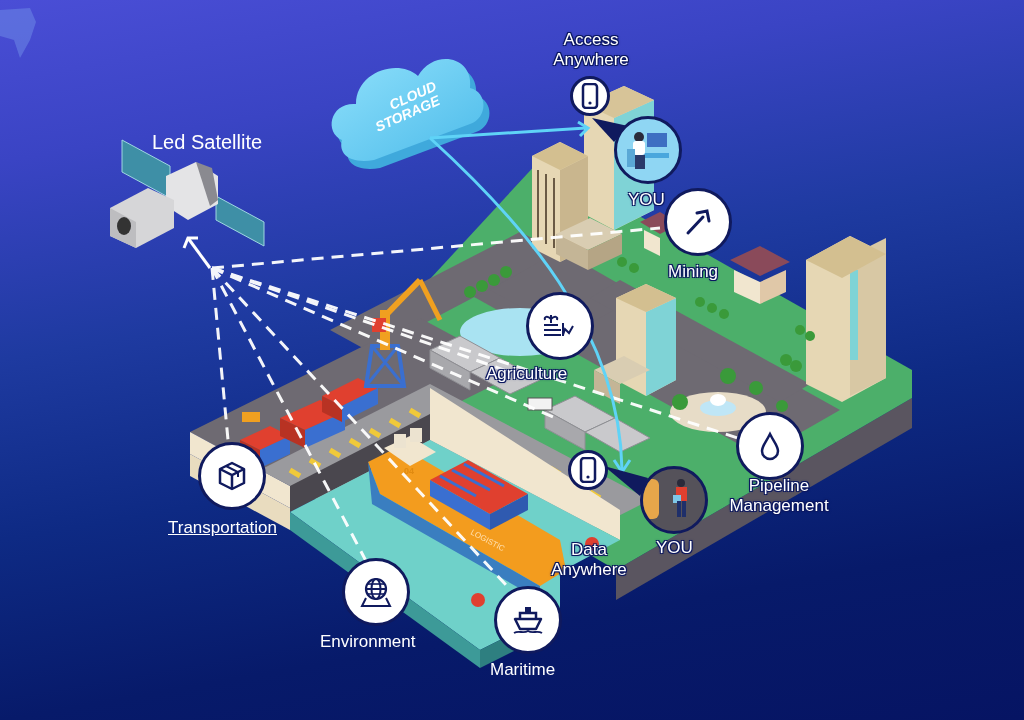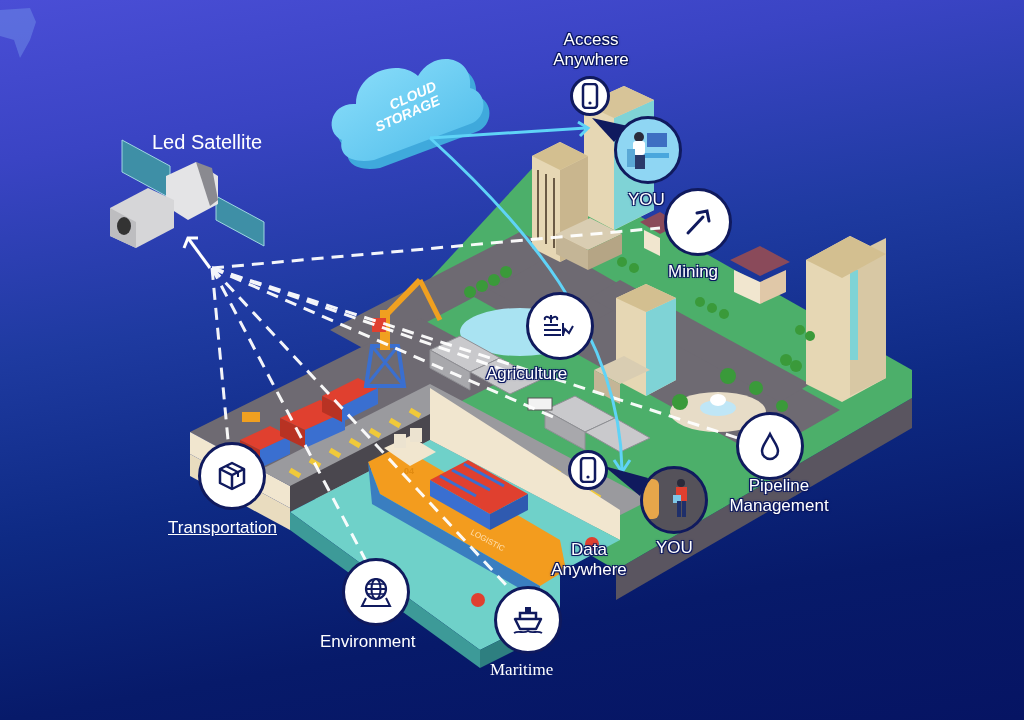--- a/index.html
+++ b/index.html
@@ -356,13 +356,13 @@
 <div class="label plain" style="left:320px; top:632px;">Environment</div>
 
 <div class="icon-circle" style="left:494px; top:586px; width:68px; height:68px;">
   <svg width="32" height="30" viewBox="0 0 32 30">
     <rect x="13" y="2" width="6" height="5" fill="#101a5e"></rect>
     <path d="M8 14 L8 8 L24 8 L24 14" fill="none" stroke="#101a5e" stroke-width="2.5"></path>
     <path d="M3 14 L29 14 L24 24 L8 24 Z" fill="none" stroke="#101a5e" stroke-width="2.5" stroke-linejoin="round"></path>
     <path d="M2 28 C7 25 11 29 16 26 C21 29 25 25 30 28" fill="none" stroke="#101a5e" stroke-width="2"></path>
   </svg>
 </div>
-<div class="label plain" style="left:490px; top:660px;font-family:Liberation Serif, serif;">Maritime</div>
+<div class="label plain" style="left:490px; top:660px;">Maritime</div>
 
 </body></html>

